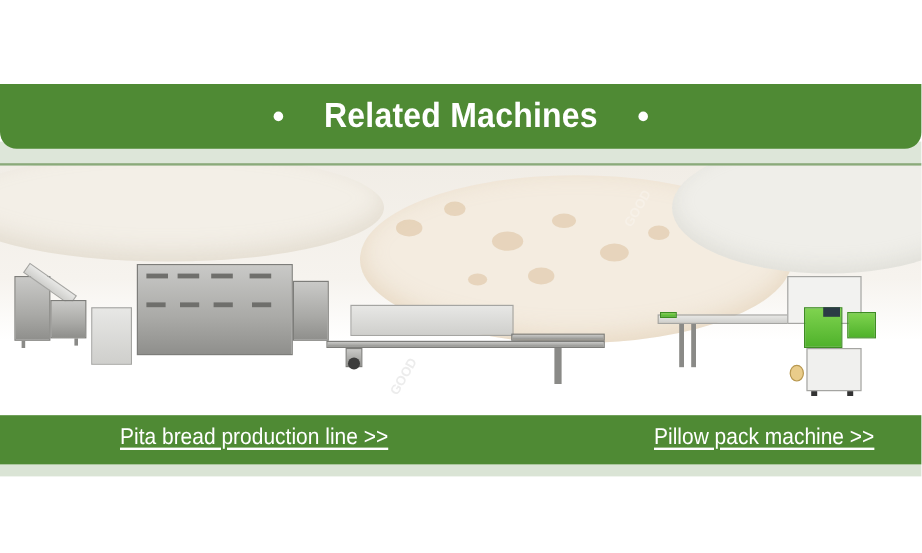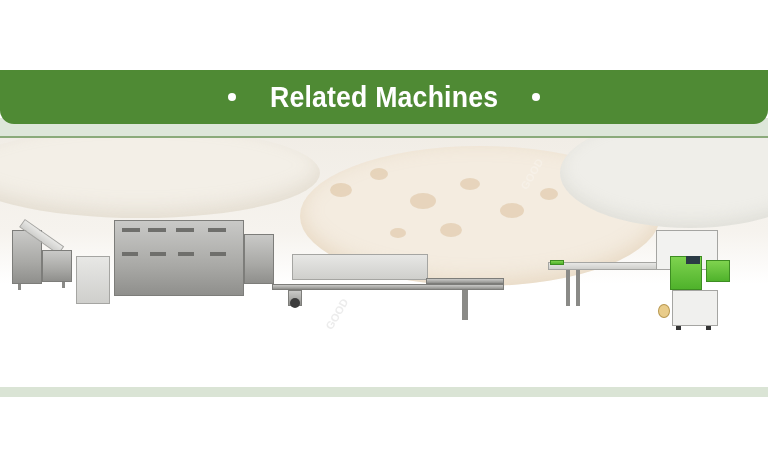--- a/index.html
+++ b/index.html
@@ -143,14 +143,18 @@
       <div class="machine-light" style="left:672px;top:152px;width:46px;height:36px;background:#f0f0ee;"></div>
       <div style="position:absolute;left:658px;top:166px;width:12px;height:14px;border-radius:50%;background:#e9cc8a;border:1px solid #b89850;"></div>
       <div class="leg" style="left:676px;top:188px;width:5px;height:4px;background:#333;"></div>
       <div class="leg" style="left:706px;top:188px;width:5px;height:4px;background:#333;"></div>
     </div>
 
     <span class="watermark" style="left:515px;top:30px;">GOOD</span>
     <span class="watermark" style="left:320px;top:170px;color:rgba(180,180,180,0.25);">GOOD</span>
   </div>
 
+  <div class="bottom-bar">
+    <a class="link left">Pita bread production line &gt;&gt;</a>
+    <a class="link right">Pillow pack machine &gt;&gt;</a>
+  </div>
   <div class="bottom-strip"></div>
 </div>
 
 </body></html>

